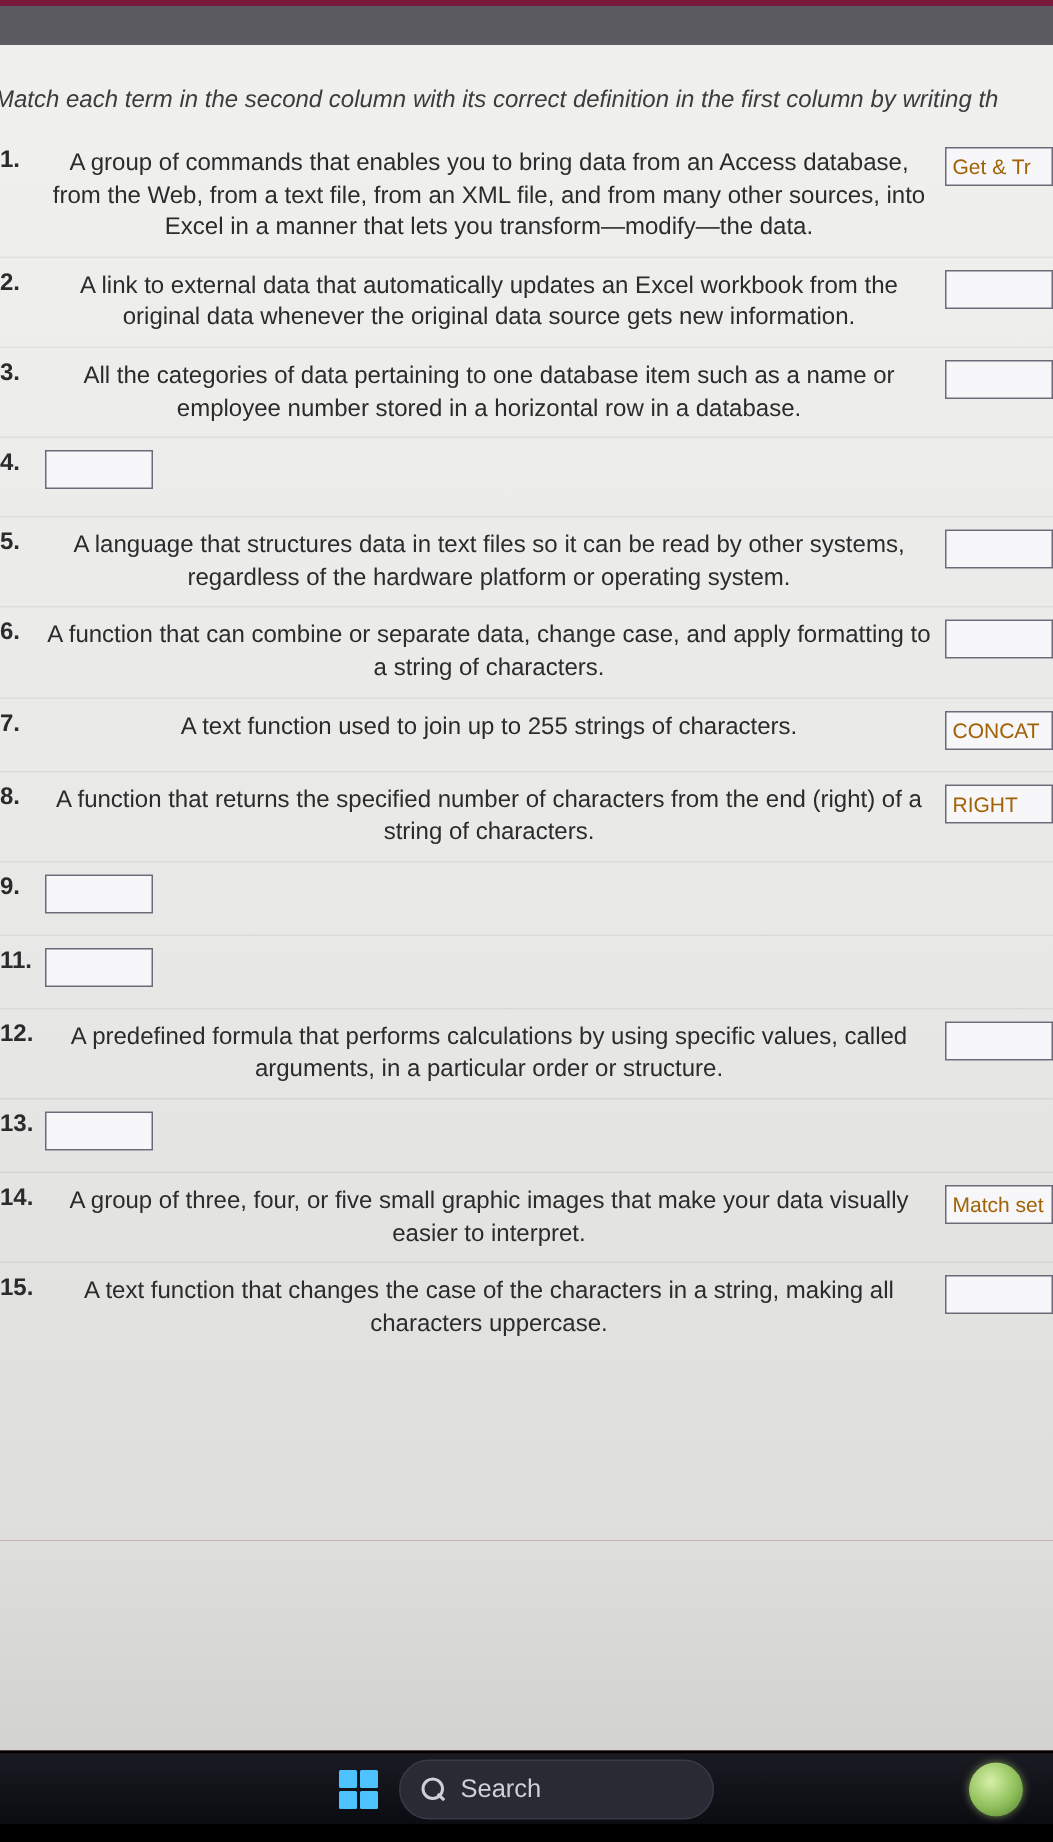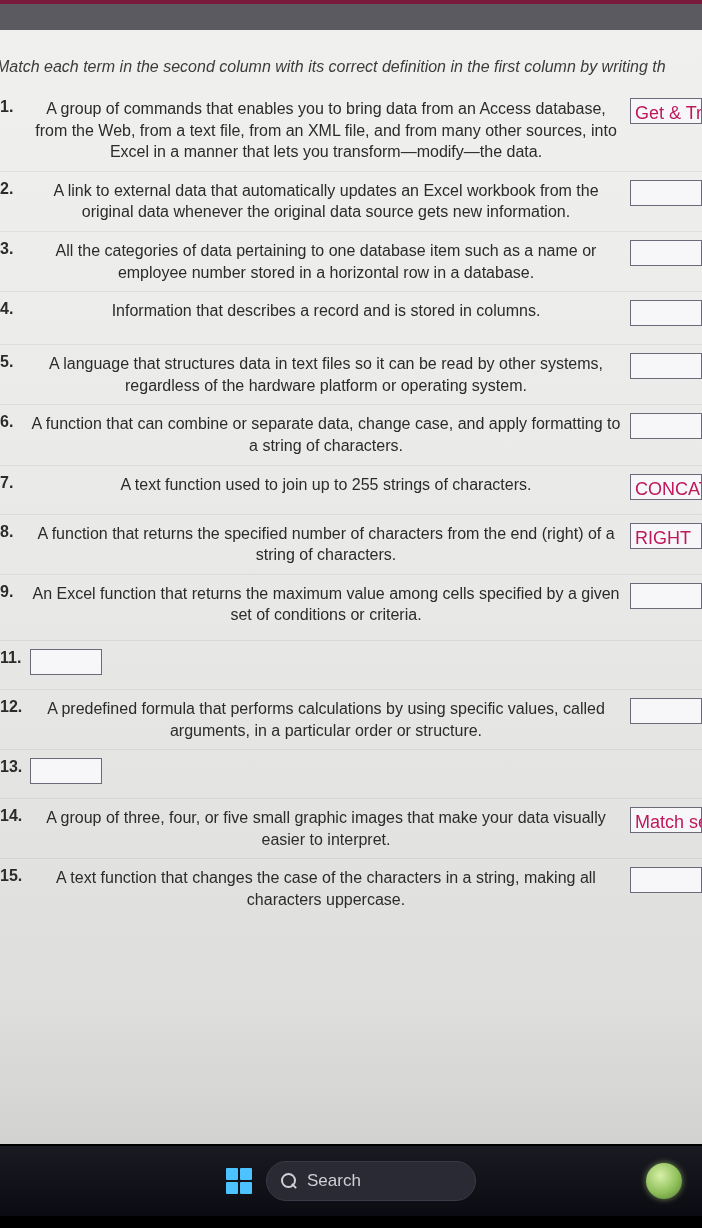--- a/index.html
+++ b/index.html
@@ -46,31 +46,31 @@
   }
   .ans {
     flex: 0 0 72px;
     width: 72px;
   }
   .ans .box {
     border: 1.5px solid #6a6a78;
     background: #f7f7f9;
     height: 26px;
     width: 100%;
-    font-size: 18px;
-    color: #be185d;
+    font-size: 14px;
+    color: #a16207;
     padding: 4px 4px;
     overflow: hidden;
     white-space: nowrap;
   }
   .gap-sm { height: 6px; }
   .gap-md { height: 10px; }
   .bottom-space { flex: 0 0 auto; height: 140px; background: linear-gradient(180deg,#dedfdd,#d2d3d1); }
   .taskbar {
-    height: 72px;
+    height: 49px;
     background: linear-gradient(180deg, #1a1a22 0%, #0b0b12 100%);
     display: flex;
     align-items: center;
     justify-content: center;
     gap: 14px;
     border-top: 2px solid #000;
     position: relative;
   }
   .start-tiles {
     display: grid;
@@ -144,21 +144,20 @@
     <div class="item">
       <div class="num">3.</div>
       <div class="def">All the categories of data pertaining to one database item such as a name or employee number stored in a horizontal row in a database.</div>
       <div class="ans">
         <div class="box"></div>
       </div>
     </div>
 
     <div class="item">
       <div class="num">4.</div>
-      <div class="def">Information that describes a record and is stored in columns.</div>
       <div class="ans">
         <div class="box"></div>
       </div>
     </div>
 
     <div class="gap-md"></div>
 
     <div class="item">
       <div class="num">5.</div>
       <div class="def">A language that structures data in text files so it can be read by other systems, regardless of the hardware platform or operating system.</div>
@@ -188,21 +187,20 @@
     <div class="item">
       <div class="num">8.</div>
       <div class="def">A function that returns the specified number of characters from the end (right) of a string of characters.</div>
       <div class="ans">
         <div class="box">RIGHT</div>
       </div>
     </div>
 
     <div class="item">
       <div class="num">9.</div>
-      <div class="def">An Excel function that returns the maximum value among cells specified by a given set of conditions or criteria.</div>
       <div class="ans">
         <div class="box"></div>
       </div>
     </div>
 
 
     <div class="gap-sm"></div>
 
     <div class="item">
       <div class="num">11.</div>

